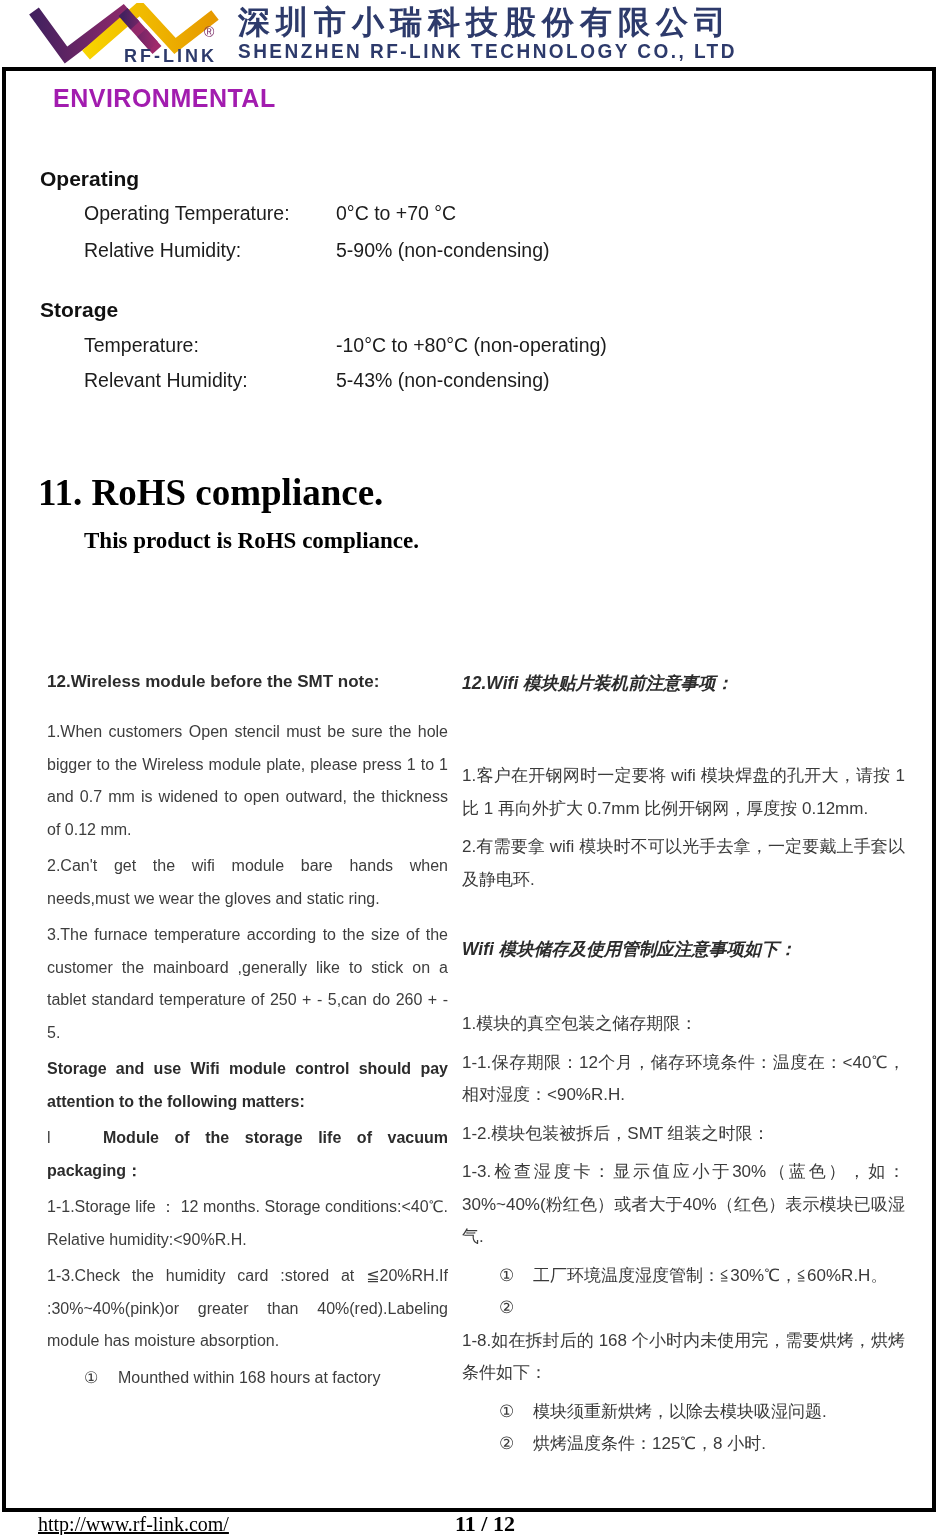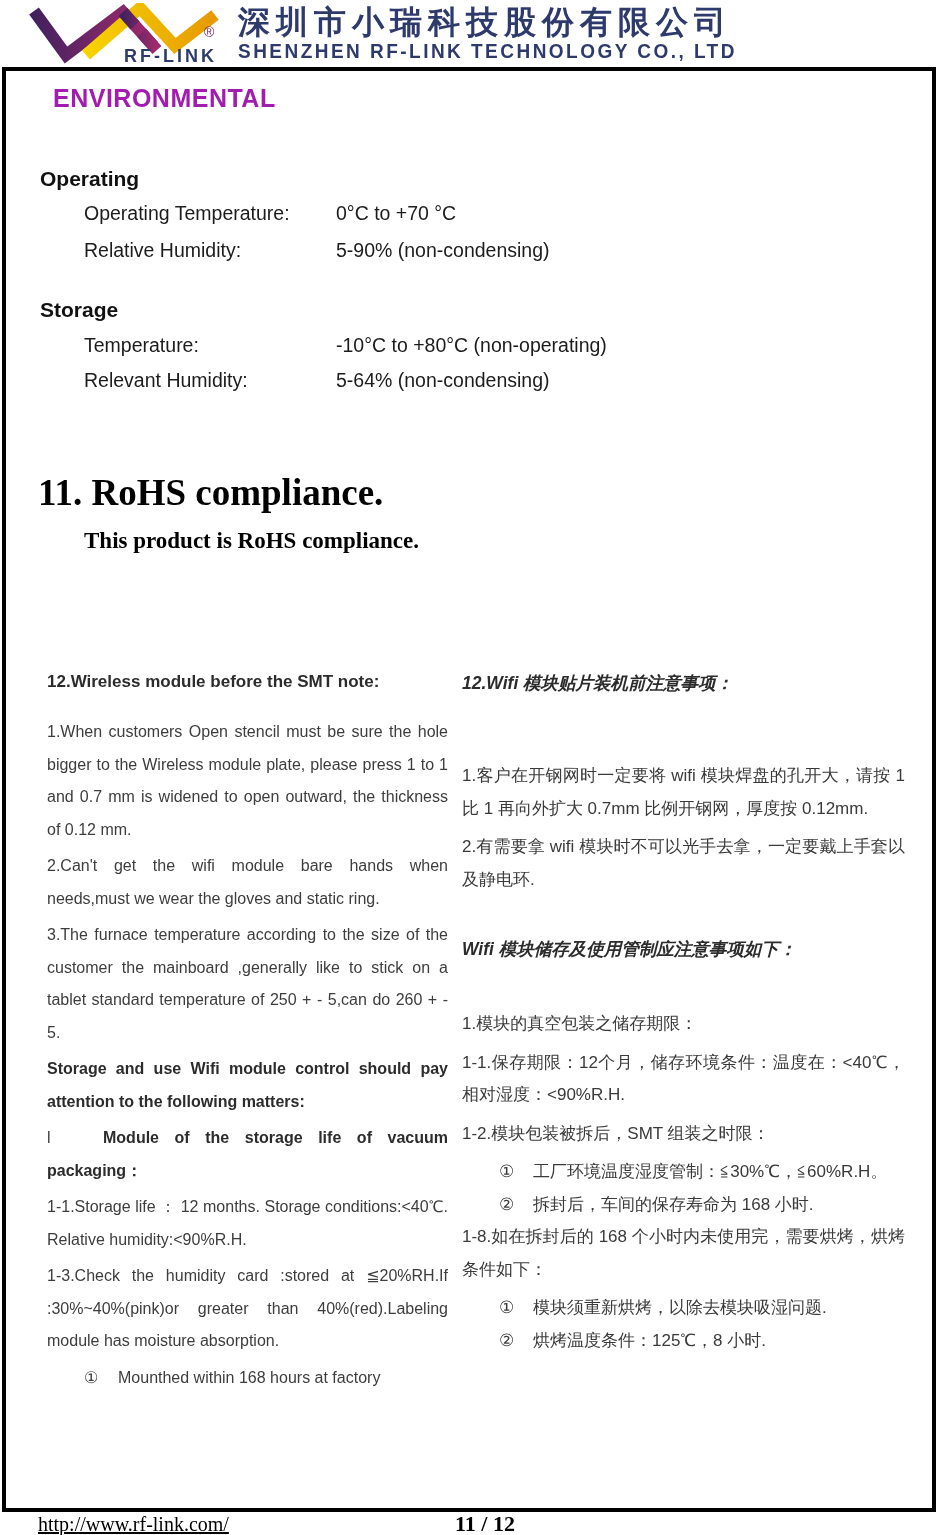--- a/index.html
+++ b/index.html
@@ -87,21 +87,21 @@
   <span class="val">5-90% (non-condensing)</span>
 </div>
 
 <div class="sec-heading" style="top:298px">Storage</div>
 <div class="spec-row" style="top:334px">
   <span>Temperature:</span>
   <span class="val">-10°C to +80°C (non-operating)</span>
 </div>
 <div class="spec-row" style="top:369px">
   <span>Relevant Humidity:</span>
-  <span class="val">5-64% (non-condensing)</span>
+  <span class="val">5-43% (non-condensing)</span>
 </div>
 
 <div class="rohs-heading">11. RoHS compliance.</div>
 <div class="rohs-body">This product is RoHS compliance.</div>
 
 <div class="col col-left">
   <p class="col-heading">12.Wireless module before the SMT note:</p>
   <p>1.When customers Open stencil must be sure the hole bigger to the Wireless module plate, please press 1 to 1 and 0.7 mm is widened to open outward, the thickness of 0.12 mm.</p>
   <p>2.Can't get the wifi module bare hands when needs,must we wear the gloves and static ring.</p>
   <p>3.The furnace temperature according to the size of the customer the mainboard ,generally like to stick on a tablet standard temperature of 250 + - 5,can do 260 + - 5.</p>
@@ -118,27 +118,27 @@
 </div>
 
 <div class="col col-right">
   <p class="col-heading first">12.Wifi 模块贴片装机前注意事项：</p>
   <p>1.客户在开钢网时一定要将 wifi 模块焊盘的孔开大，请按 1 比 1 再向外扩大 0.7mm 比例开钢网，厚度按 0.12mm.</p>
   <p>2.有需要拿 wifi 模块时不可以光手去拿，一定要戴上手套以及静电环.</p>
   <p class="col-heading second">Wifi 模块储存及使用管制应注意事项如下：</p>
   <p>1.模块的真空包装之储存期限：</p>
   <p>1-1.保存期限：12个月，储存环境条件：温度在：&lt;40℃，相对湿度：&lt;90%R.H.</p>
   <p>1-2.模块包装被拆后，SMT 组装之时限：</p>
+  <p>1-3.检查湿度卡：显示值应小于30%（蓝色），如：30%~40%(粉红色）或者大于40%（红色）表示模块已吸湿气.</p>
   <p class="sub-item">
     <span class="marker">①</span>
     <span class="sub-text">工厂环境温度湿度管制：≦30%℃，≦60%R.H。</span>
   </p>
   <p class="sub-item">
     <span class="marker">②</span>
-    <span class="sub-text">拆封后，车间的保存寿命为 168 小时.</span>
   </p>
   <p>1-8.如在拆封后的 168 个小时内未使用完，需要烘烤，烘烤条件如下：</p>
   <p class="sub-item">
     <span class="marker">①</span>
     <span class="sub-text">模块须重新烘烤，以除去模块吸湿问题.</span>
   </p>
   <p class="sub-item">
     <span class="marker">②</span>
     <span class="sub-text">烘烤温度条件：125℃，8 小时.</span>
   </p>

